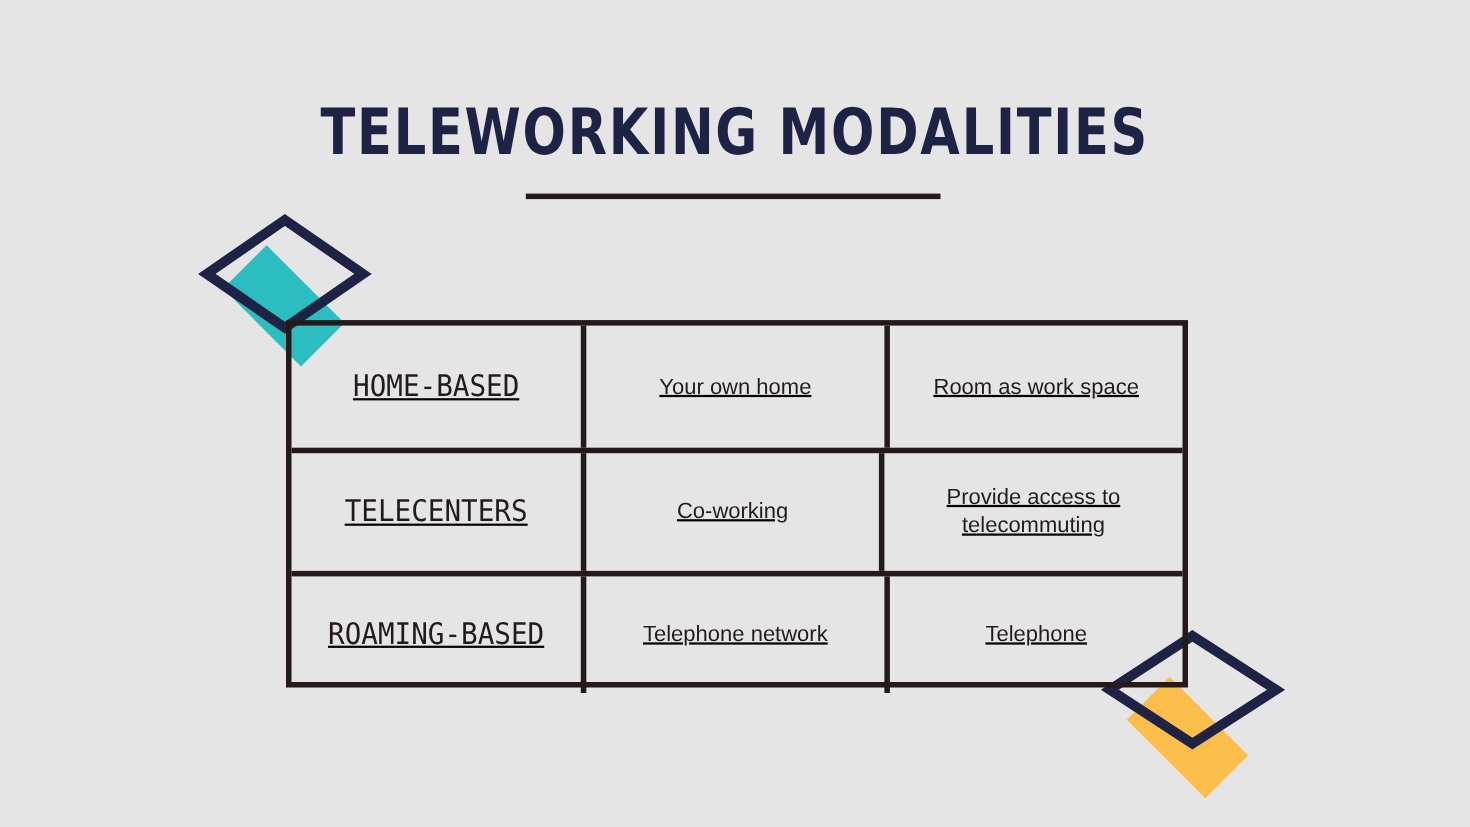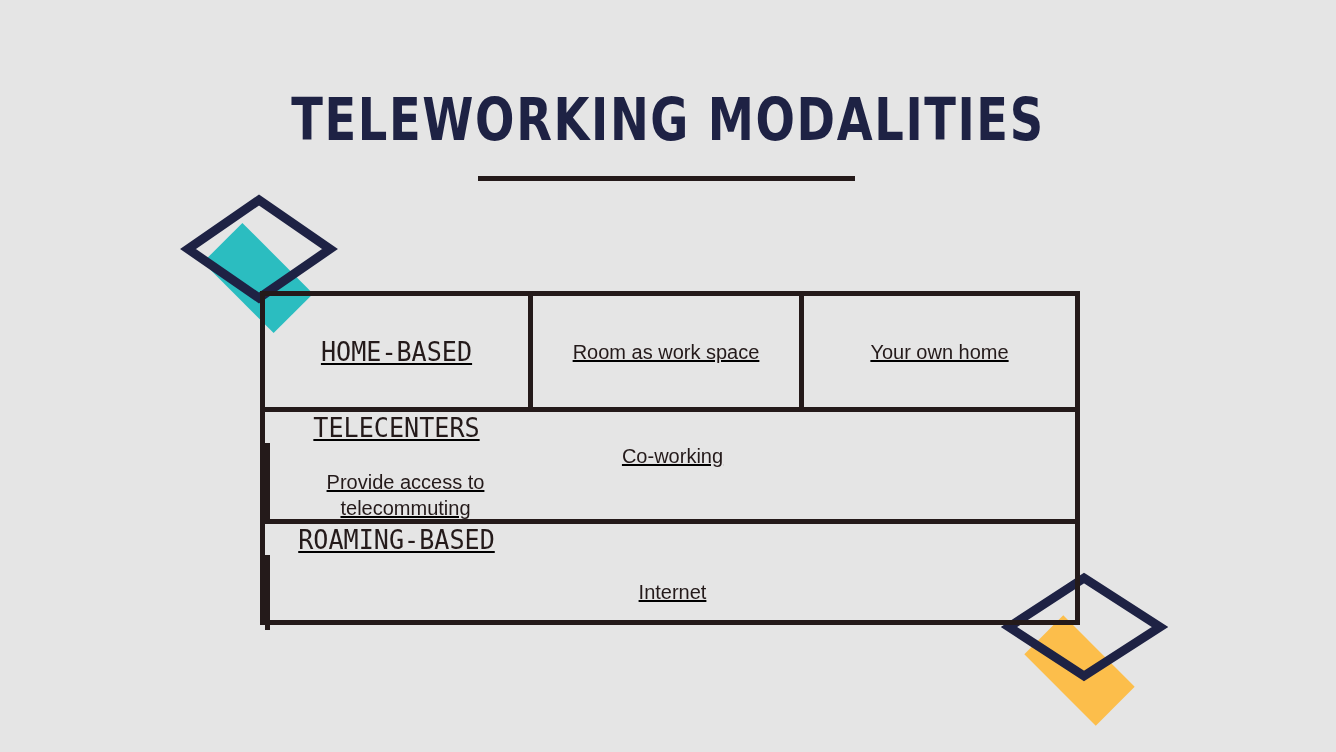--- a/index.html
+++ b/index.html
@@ -101,21 +101,20 @@
     background: transparent;
     text-decoration: underline;
   }
   .trow {
     display: flex;
     height: 111.3px;
     box-sizing: border-box;
   }
   .trow + .trow {
     border-top: 5px solid #241a1a;
-    flex-direction: column;
   }
   .tcell {
     box-sizing: border-box;
     display: flex;
     align-items: center;
     justify-content: center;
     text-align: center;
     padding: 0 10px;
     color: #241a1a;
   }
@@ -163,29 +162,30 @@
     <polygon points="80,5 156,54 80,103 5,54" fill="none" stroke="#1e2244" stroke-width="9" stroke-linejoin="miter"></polygon>
   </svg>
 
   <div class="title">TELEWORKING MODALITIES</div>
   <div class="title-rule"></div>
 
   <div class="table">
 
     <div class="trow">
       <div class="tcell col-label">HOME-BASED</div>
+      <div class="tcell col-mid">Your own home</div>
       <div class="tcell col-right">Room as work space</div>
-      <div class="tcell col-mid">Your own home</div>
     </div>
 
     <div class="trow">
       <div class="tcell col-label">TELECENTERS</div>
       <div class="tcell col-right">Co-working</div>
       <div class="tcell col-mid">Provide access to telecommuting</div>
     </div>
 
     <div class="trow">
       <div class="tcell col-label">ROAMING-BASED</div>
-      <div class="tcell col-right">Internet</div>
+      <div class="tcell col-mid">Telephone network</div>
+      <div class="tcell col-right">Telephone</div>
     </div>
 
   </div>
 </div>
 
 </body></html>

